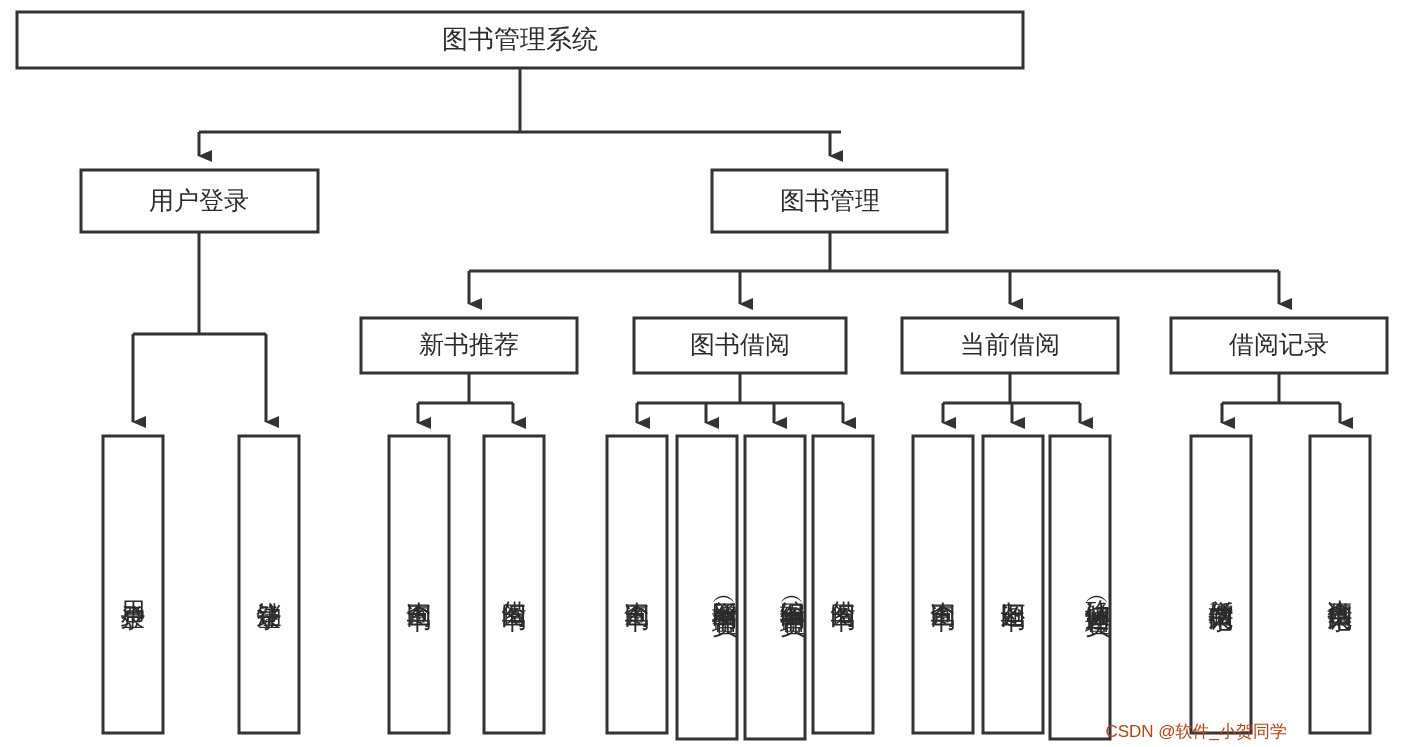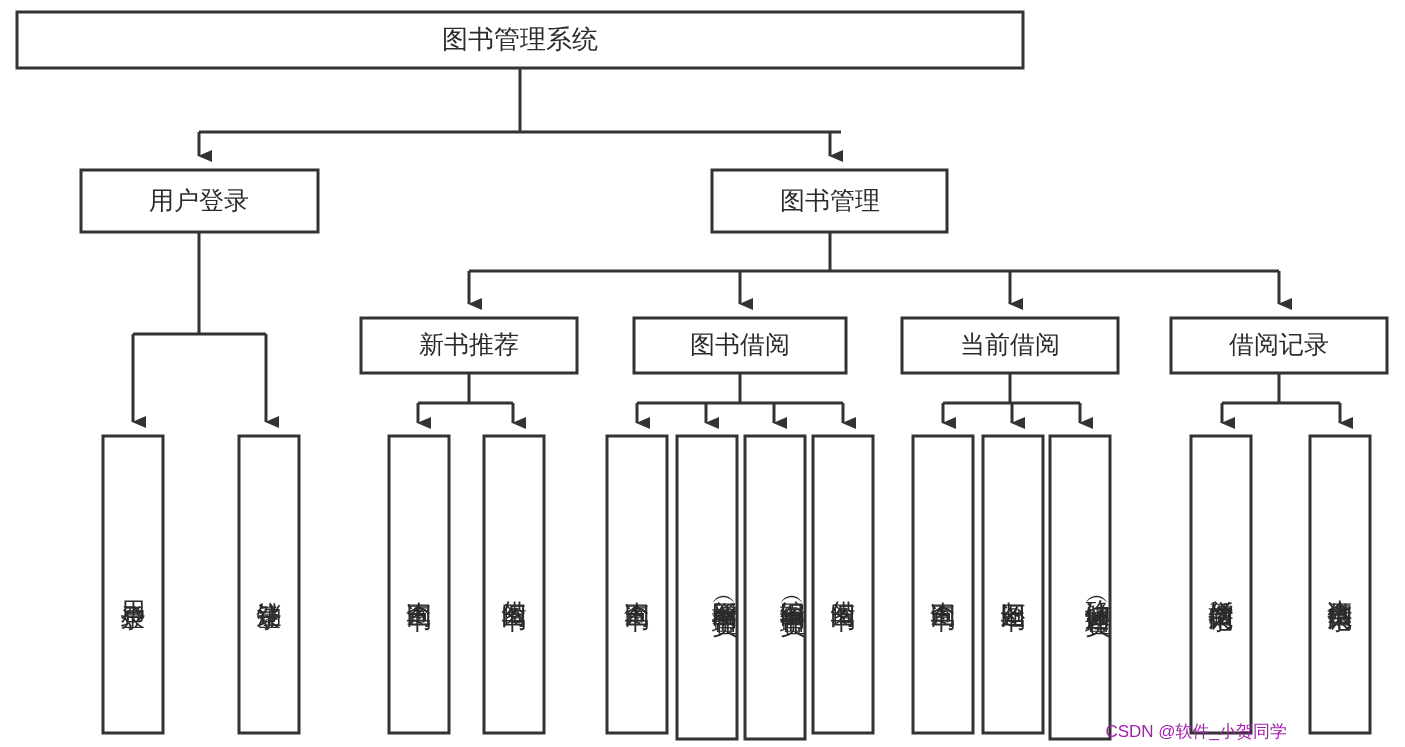--- a/index.html
+++ b/index.html
@@ -8,21 +8,21 @@
   svg{position:absolute;left:0;top:0;width:1405px;height:747px;}
   .node-rect{fill:#ffffff;stroke:#333333;stroke-width:3;}
   .link{stroke:#333333;stroke-width:3;fill:none;stroke-linecap:butt;}
   .arrow-head{fill:#333333;}
   .node-label{fill:#2b2b2b;font-family:"Liberation Sans","DejaVu Sans",sans-serif;font-size:25px;text-anchor:middle;dominant-baseline:middle;}
   .node-label-root{font-size:26px;}
   .vlabel{position:absolute;display:flex;align-items:center;justify-content:center;
           writing-mode:vertical-rl;text-orientation:upright;
           font-family:"Liberation Sans","DejaVu Sans",sans-serif;font-size:25px;color:#2b2b2b;
           letter-spacing:2px;line-height:1;white-space:nowrap;pointer-events:none;}
-  .watermark{position:absolute;right:8px;bottom:4px;font-size:17px;color:#a21caf;
+  .watermark{position:absolute;right:8px;bottom:4px;font-size:17px;color:#c2410c;
              font-family:"Liberation Sans","DejaVu Sans",sans-serif;white-space:nowrap;margin-top:48px;}
 </style>
 </head>
 <body>
 
 <div id="stage">
 
   <svg viewBox="0 0 1405 747">
     <defs>
       <marker id="arr" viewBox="0 0 12 14" refX="6" refY="13" markerWidth="12" markerHeight="14" orient="auto-start-reverse" markerUnits="userSpaceOnUse">

